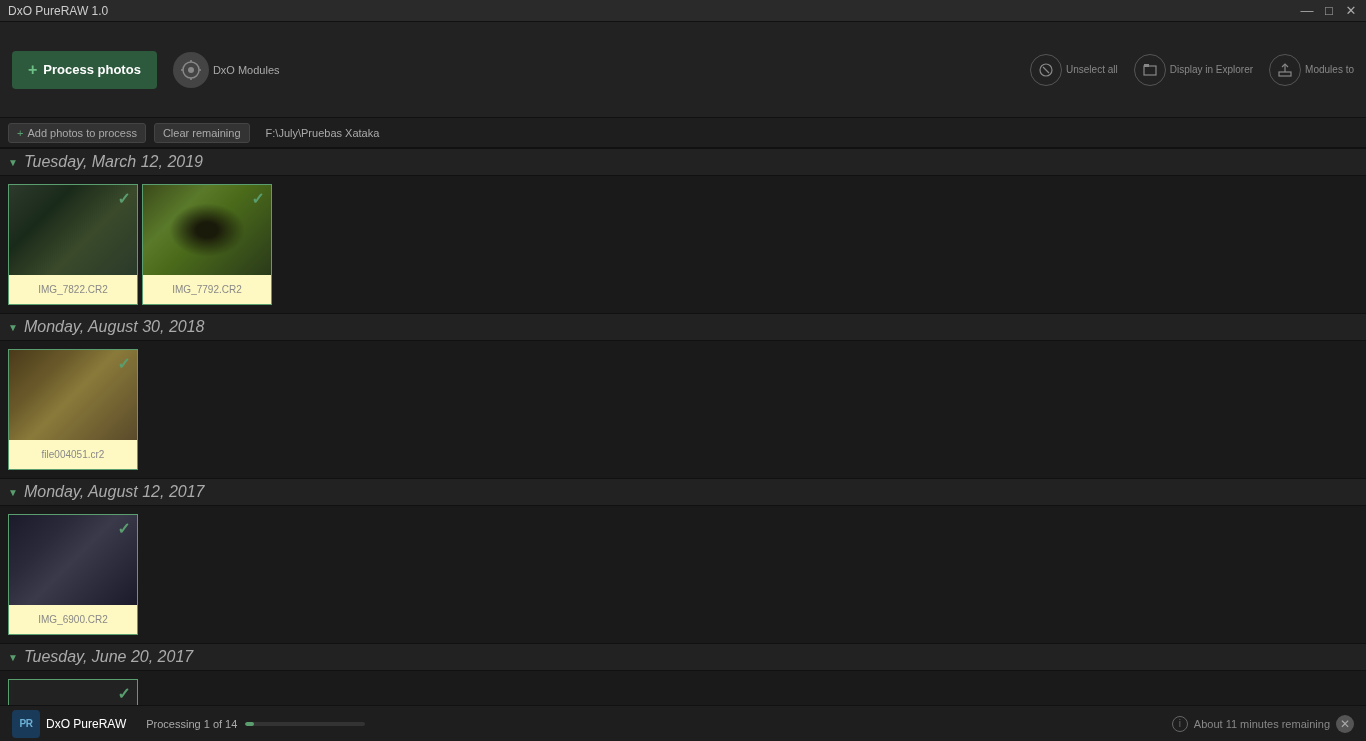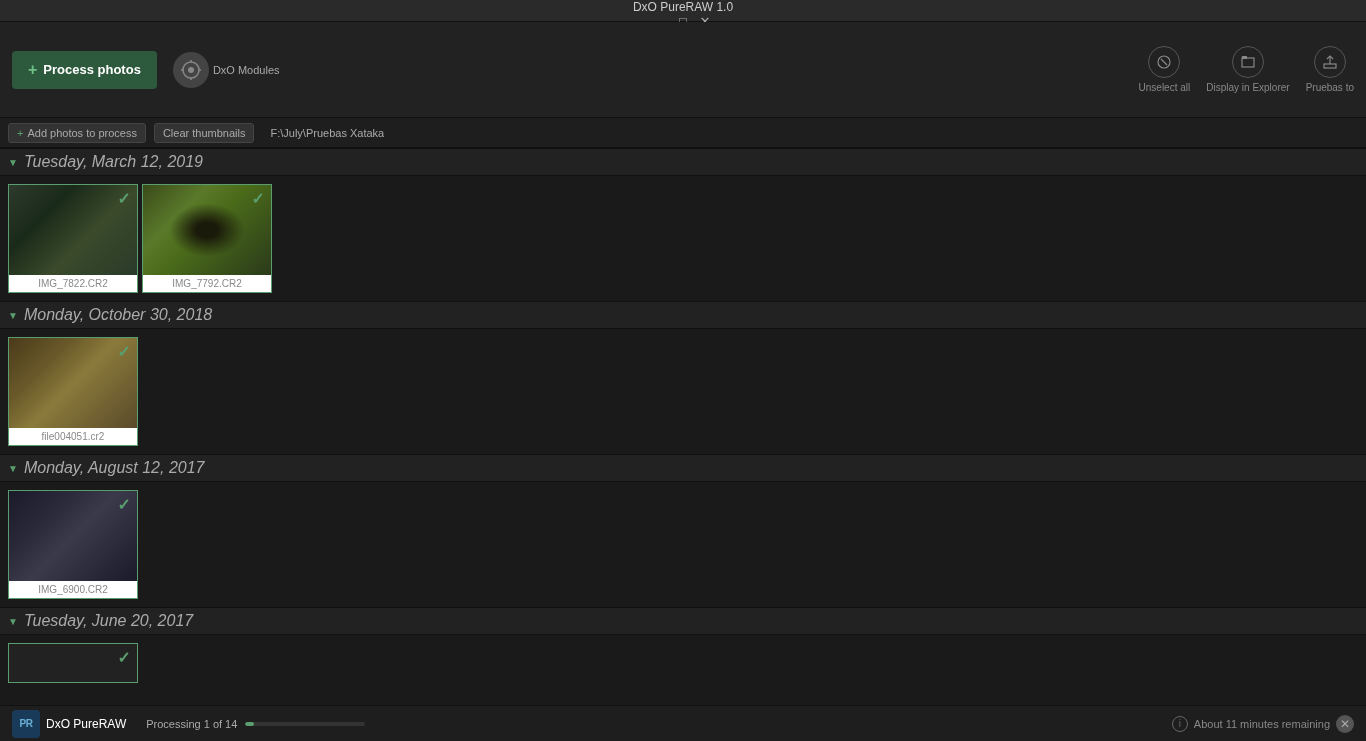--- a/index.html
+++ b/index.html
@@ -15,21 +15,20 @@
 
     
     #titlebar {
       height: 22px;
       background: #2a2a2a;
       display: flex;
       align-items: center;
       justify-content: space-between;
       padding: 0 8px;
       border-bottom: 1px solid #111;
-      flex-direction: column;
     }
     #titlebar-controls {
       display: flex;
       gap: 8px;
     }
     .titlebar-btn {
       width: 14px;
       height: 14px;
       background: none;
       border: none;
@@ -144,21 +143,21 @@
     
     #toolbar-right {
       position: absolute;
       right: 12px;
       display: flex;
       align-items: center;
       gap: 16px;
     }
     .toolbar-right-btn {
       display: flex;
-      flex-direction: column;
+      flex-direction: row;
       align-items: center;
       gap: 4px;
       background: none;
       border: none;
       color: #888;
       cursor: pointer;
       font-size: 10px;
     }
     .toolbar-right-icon {
       width: 32px;
@@ -273,22 +272,22 @@
       background: #2a2a2a;
       display: flex;
       align-items: center;
       justify-content: center;
       overflow: hidden;
     }
     .photo-label {
       font-size: 10px;
       color: #888;
       text-align: center;
-      padding: 3px 2px;
-      background: #ffffff;
+      padding: 9px 2px;
+      background: #fef9c3;
     }
     .photo-check {
       position: absolute;
       top: 4px;
       right: 6px;
       color: #5a9e6f;
       font-size: 16px;
       font-weight: bold;
     }
 
@@ -453,32 +452,32 @@
       <span>Display in Explorer</span>
     </button>
     <button class="toolbar-right-btn">
       <div class="toolbar-right-icon">
         <svg width="16" height="16" viewBox="0 0 16 16">
           <line x1="8" y1="10" x2="8" y2="2" stroke="#888" stroke-width="1.2"></line>
           <polyline points="5,5 8,2 11,5" fill="none" stroke="#888" stroke-width="1.2"></polyline>
           <rect x="2" y="10" width="12" height="4" fill="none" stroke="#888" stroke-width="1.2"></rect>
         </svg>
       </div>
-      <span>Pruebas to</span>
+      <span>Modules to</span>
     </button>
   </div>
 </div>
 
 <div id="secondary-toolbar">
   <button class="sec-btn">
     <span class="plus-icon">+</span>
     <span>Add photos to process</span>
   </button>
   <button class="sec-btn">
-    <span>Clear thumbnails</span>
+    <span>Clear remaining</span>
   </button>
   <span id="path-display">
     <span>F:</span><span>\July\</span><span>Pruebas Xataka</span>
   </span>
 </div>
 
 <div id="main-content">
 
   <div class="date-group">
     <div class="date-header">
@@ -499,21 +498,21 @@
         </div>
         <div class="photo-label">IMG_7792.CR2</div>
         <span class="photo-check">✓</span>
       </div>
     </div>
   </div>
 
   <div class="date-group">
     <div class="date-header">
       <span class="date-header-chevron">▼</span>
-      <span class="date-header-label">Monday, October 30, 2018</span>
+      <span class="date-header-label">Monday, August 30, 2018</span>
     </div>
     <div class="photo-grid">
       <div class="photo-item selected">
         <div class="photo-thumbnail">
           <div class="thumb-3"></div>
         </div>
         <div class="photo-label">file004051.cr2</div>
         <span class="photo-check">✓</span>
       </div>
     </div>

